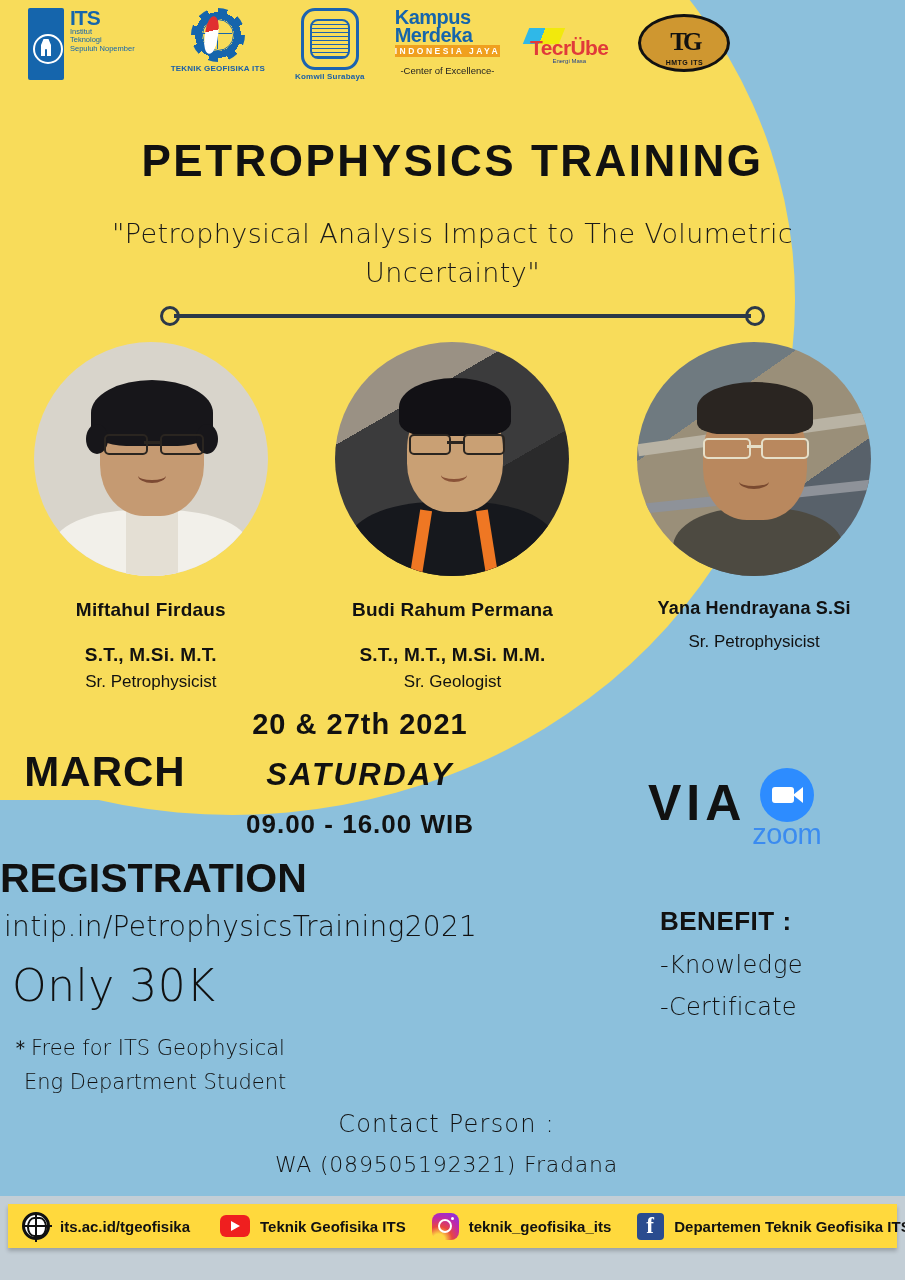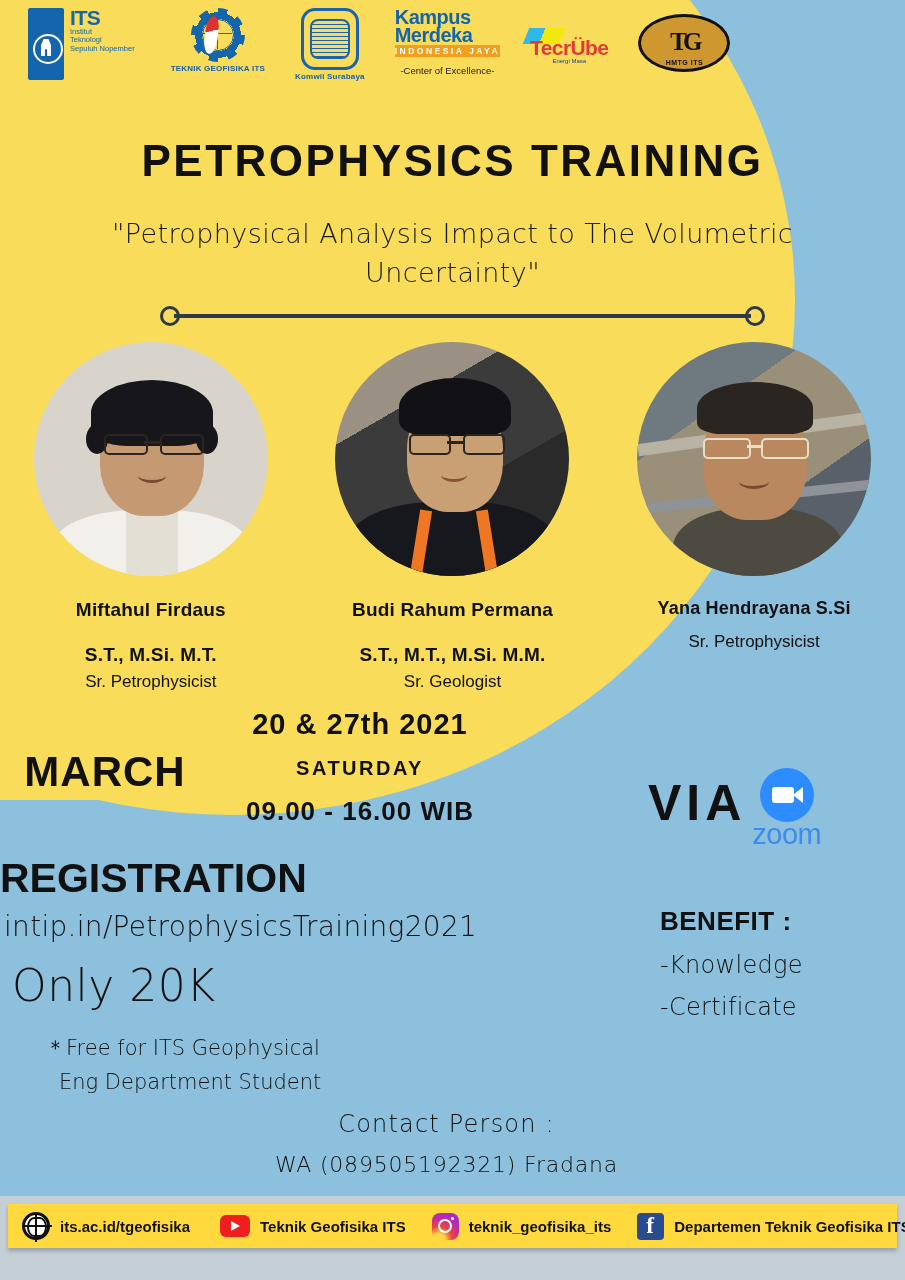--- a/index.html
+++ b/index.html
@@ -187,21 +187,21 @@
   .glass-bridge{position:absolute;height:2.5px;background:#2a2520;}
 
   
   #march{
     position:absolute;left:0;top:748px;width:210px;text-align:center;
     font-size:42px;font-weight:bold;letter-spacing:1px;color:#111;
     font-family:"Liberation Sans",sans-serif;z-index:5;
   }
   #datecol{position:absolute;left:200px;top:708px;width:320px;text-align:center;z-index:5;}
   #datecol .d1{font-size:29px;font-weight:bold;letter-spacing:1px;color:#111;font-family:"Liberation Sans",sans-serif;}
-  #datecol .d2{font-size:20px;font-weight:bold;letter-spacing:2.5px;color:#111;margin-top:16px;font-family:"Liberation Sans",sans-serif;}
+  #datecol .d2{font-size:31px;font-weight:bold;letter-spacing:2.5px;color:#111;margin-top:16px;font-family:"Liberation Sans",sans-serif;font-style:italic;}
   #datecol .d3{font-size:26px;font-weight:bold;letter-spacing:1px;color:#111;margin-top:16px;font-family:"Liberation Sans",sans-serif;}
 
   
   #via{position:absolute;left:648px;top:778px;z-index:5;display:flex;align-items:flex-start;}
   #via .via-word{font-size:50px;font-weight:bold;letter-spacing:5px;color:#111;line-height:1;font-family:"Liberation Sans",sans-serif;}
   #via .zoom-wrap{margin-left:6px;margin-top:-10px;text-align:center;}
   .zoom-circle{
     width:54px;height:54px;border-radius:50%;background:#2d8cff;
     position:relative;margin:0 auto;
   }
@@ -224,21 +224,21 @@
   #reg-link{
     position:absolute;left:4px;top:910px;font-size:28px;color:#111;
     letter-spacing:.3px;font-family:"DejaVu Sans",sans-serif;z-index:5;font-weight:300;
   }
   #reg-price{
     position:absolute;left:12px;top:960px;font-size:44px;color:#111;
     letter-spacing:.5px;font-family:"DejaVu Sans",sans-serif;z-index:5;font-weight:300;
   }
   #reg-note{
     position:absolute;left:10px;top:1032px;font-size:21px;color:#111;
-    line-height:1.6;font-family:"DejaVu Sans",sans-serif;z-index:5;font-weight:300;margin-left:35px;
+    line-height:1.6;font-family:"DejaVu Sans",sans-serif;z-index:5;font-weight:300;
   }
   #reg-note .l2{margin-left:14px;display:block;}
 
   
   #benefit{position:absolute;left:660px;top:906px;z-index:5;}
   #benefit .b-title{font-size:26px;font-weight:bold;letter-spacing:.5px;color:#111;font-family:"Liberation Sans",sans-serif;}
   #benefit .b-item{font-size:24px;color:#111;margin-top:14px;letter-spacing:.3px;font-family:"DejaVu Sans",sans-serif;font-weight:300;}
 
   
   #contact{
@@ -424,21 +424,21 @@
   <div id="via">
     <div class="via-word">VIA</div>
     <div class="zoom-wrap">
       <div class="zoom-circle"></div>
       <div class="zoom-word">zoom</div>
     </div>
   </div>
 
   <div id="reg-title">REGISTRATION</div>
   <div id="reg-link">intip.in/PetrophysicsTraining2021</div>
-  <div id="reg-price">Only 20K</div>
+  <div id="reg-price">Only 30K</div>
   <div id="reg-note">
     <span>＊Free for ITS Geophysical</span>
     <span class="l2">Eng Department Student</span>
   </div>
 
   <div id="benefit">
     <div class="b-title">BENEFIT :</div>
     <div class="b-item">-Knowledge</div>
     <div class="b-item">-Certificate</div>
   </div>

